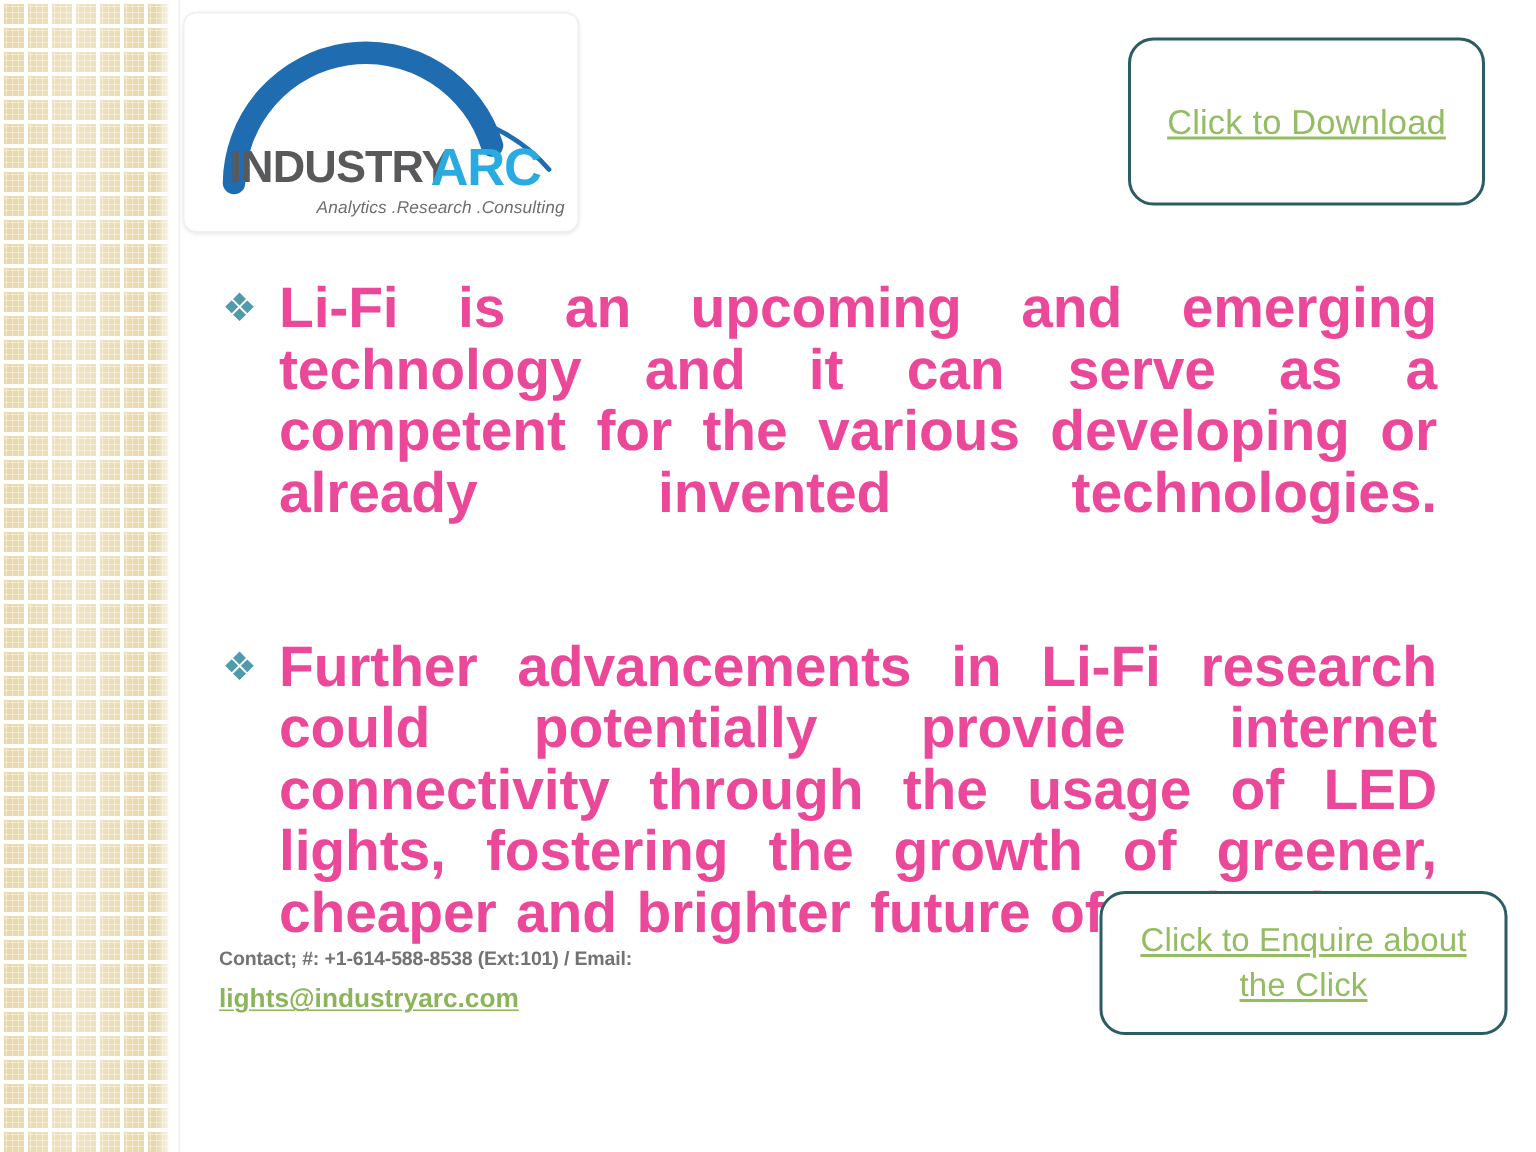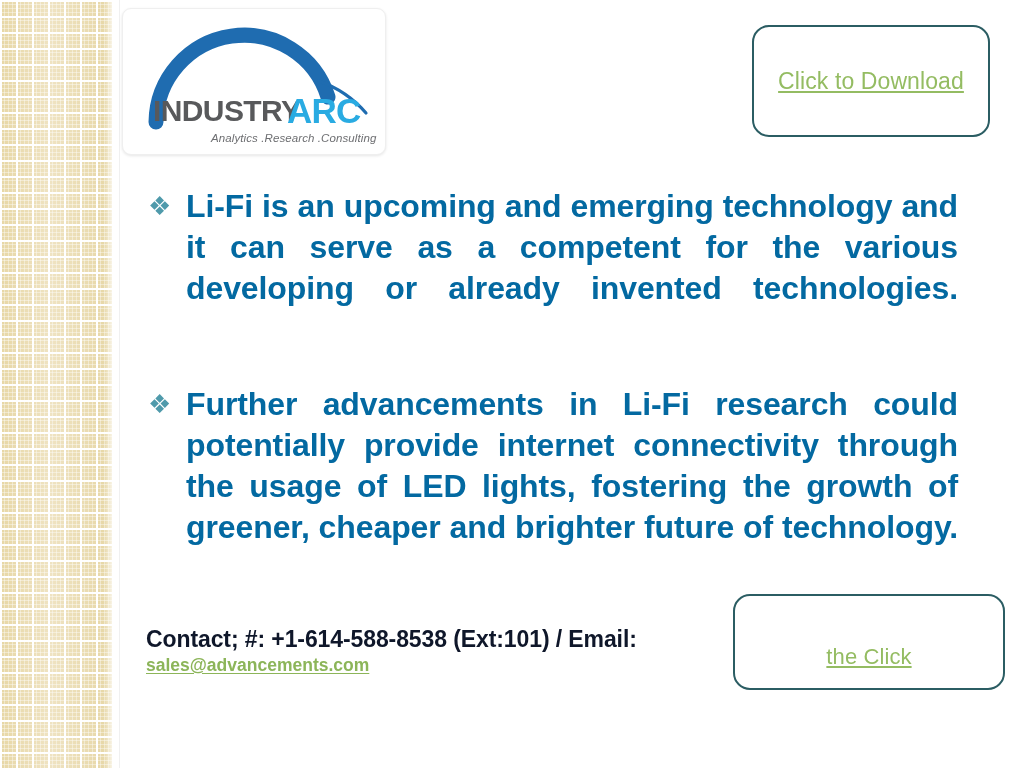--- a/index.html
+++ b/index.html
@@ -144,24 +144,24 @@
     width: 38px;
     color: #4f9aab;
     font-size: 26px;
     line-height: 41px;
     font-family: "DejaVu Sans", sans-serif;
     text-align: left;
     padding-left: 2px;
   }
   .bullet-text {
     flex: 1 1 auto;
-    color: #0369a1;
+    color: #ec4899;
     font-family: "Liberation Sans", sans-serif;
     font-weight: bold;
-    font-size: 32px;
+    font-size: 38px;
     line-height: 41px;
     text-align: justify;
     letter-spacing: -0.1px;
   }
   .bullet-text::after {
     content: "";
     display: inline-block;
     width: 100%;
   }
   #bullet-1 .bullet-text { text-align: justify; }
@@ -169,23 +169,23 @@
 
   
   .contact-block {
     position: absolute;
     left: 146px;
     top: 627px;
     width: 470px;
     font-family: "Liberation Sans", sans-serif;
   }
   .contact-line {
-    color: #0f172a;
+    color: #737373;
     font-weight: bold;
-    font-size: 23px;
+    font-size: 13px;
     line-height: 24px;
     letter-spacing: -0.1px;
     white-space: nowrap;
   }
   .contact-email {
     display: inline-block;
     margin-top: 2px;
     color: #8cb559;
     font-weight: bold;
     font-size: 17.5px;
@@ -237,23 +237,23 @@
 
     <div class="bullet-item" id="bullet-2">
       <div class="bullet-glyph">❖</div>
       <div class="bullet-text"> Further advancements in Li-Fi research could potentially provide internet connectivity through the usage of LED lights, fostering the growth of greener, cheaper and brighter future of technology.</div>
     </div>
 
   </div>
 
   <div class="contact-block">
     <div class="contact-line">Contact;  #: +1-614-588-8538 (Ext:101) / Email:</div>
-    <a class="contact-email" href="#">sales@advancements.com</a>
+    <a class="contact-email" href="#">lights@industryarc.com</a>
   </div>
 
   <div class="cta" id="cta-enquire">
     <span class="cta-text">
-      <br>
+      <span>Click to Enquire about</span><br>
       <span>the Click</span>
     </span>
   </div>
 
 </div>
 
 </body></html>

